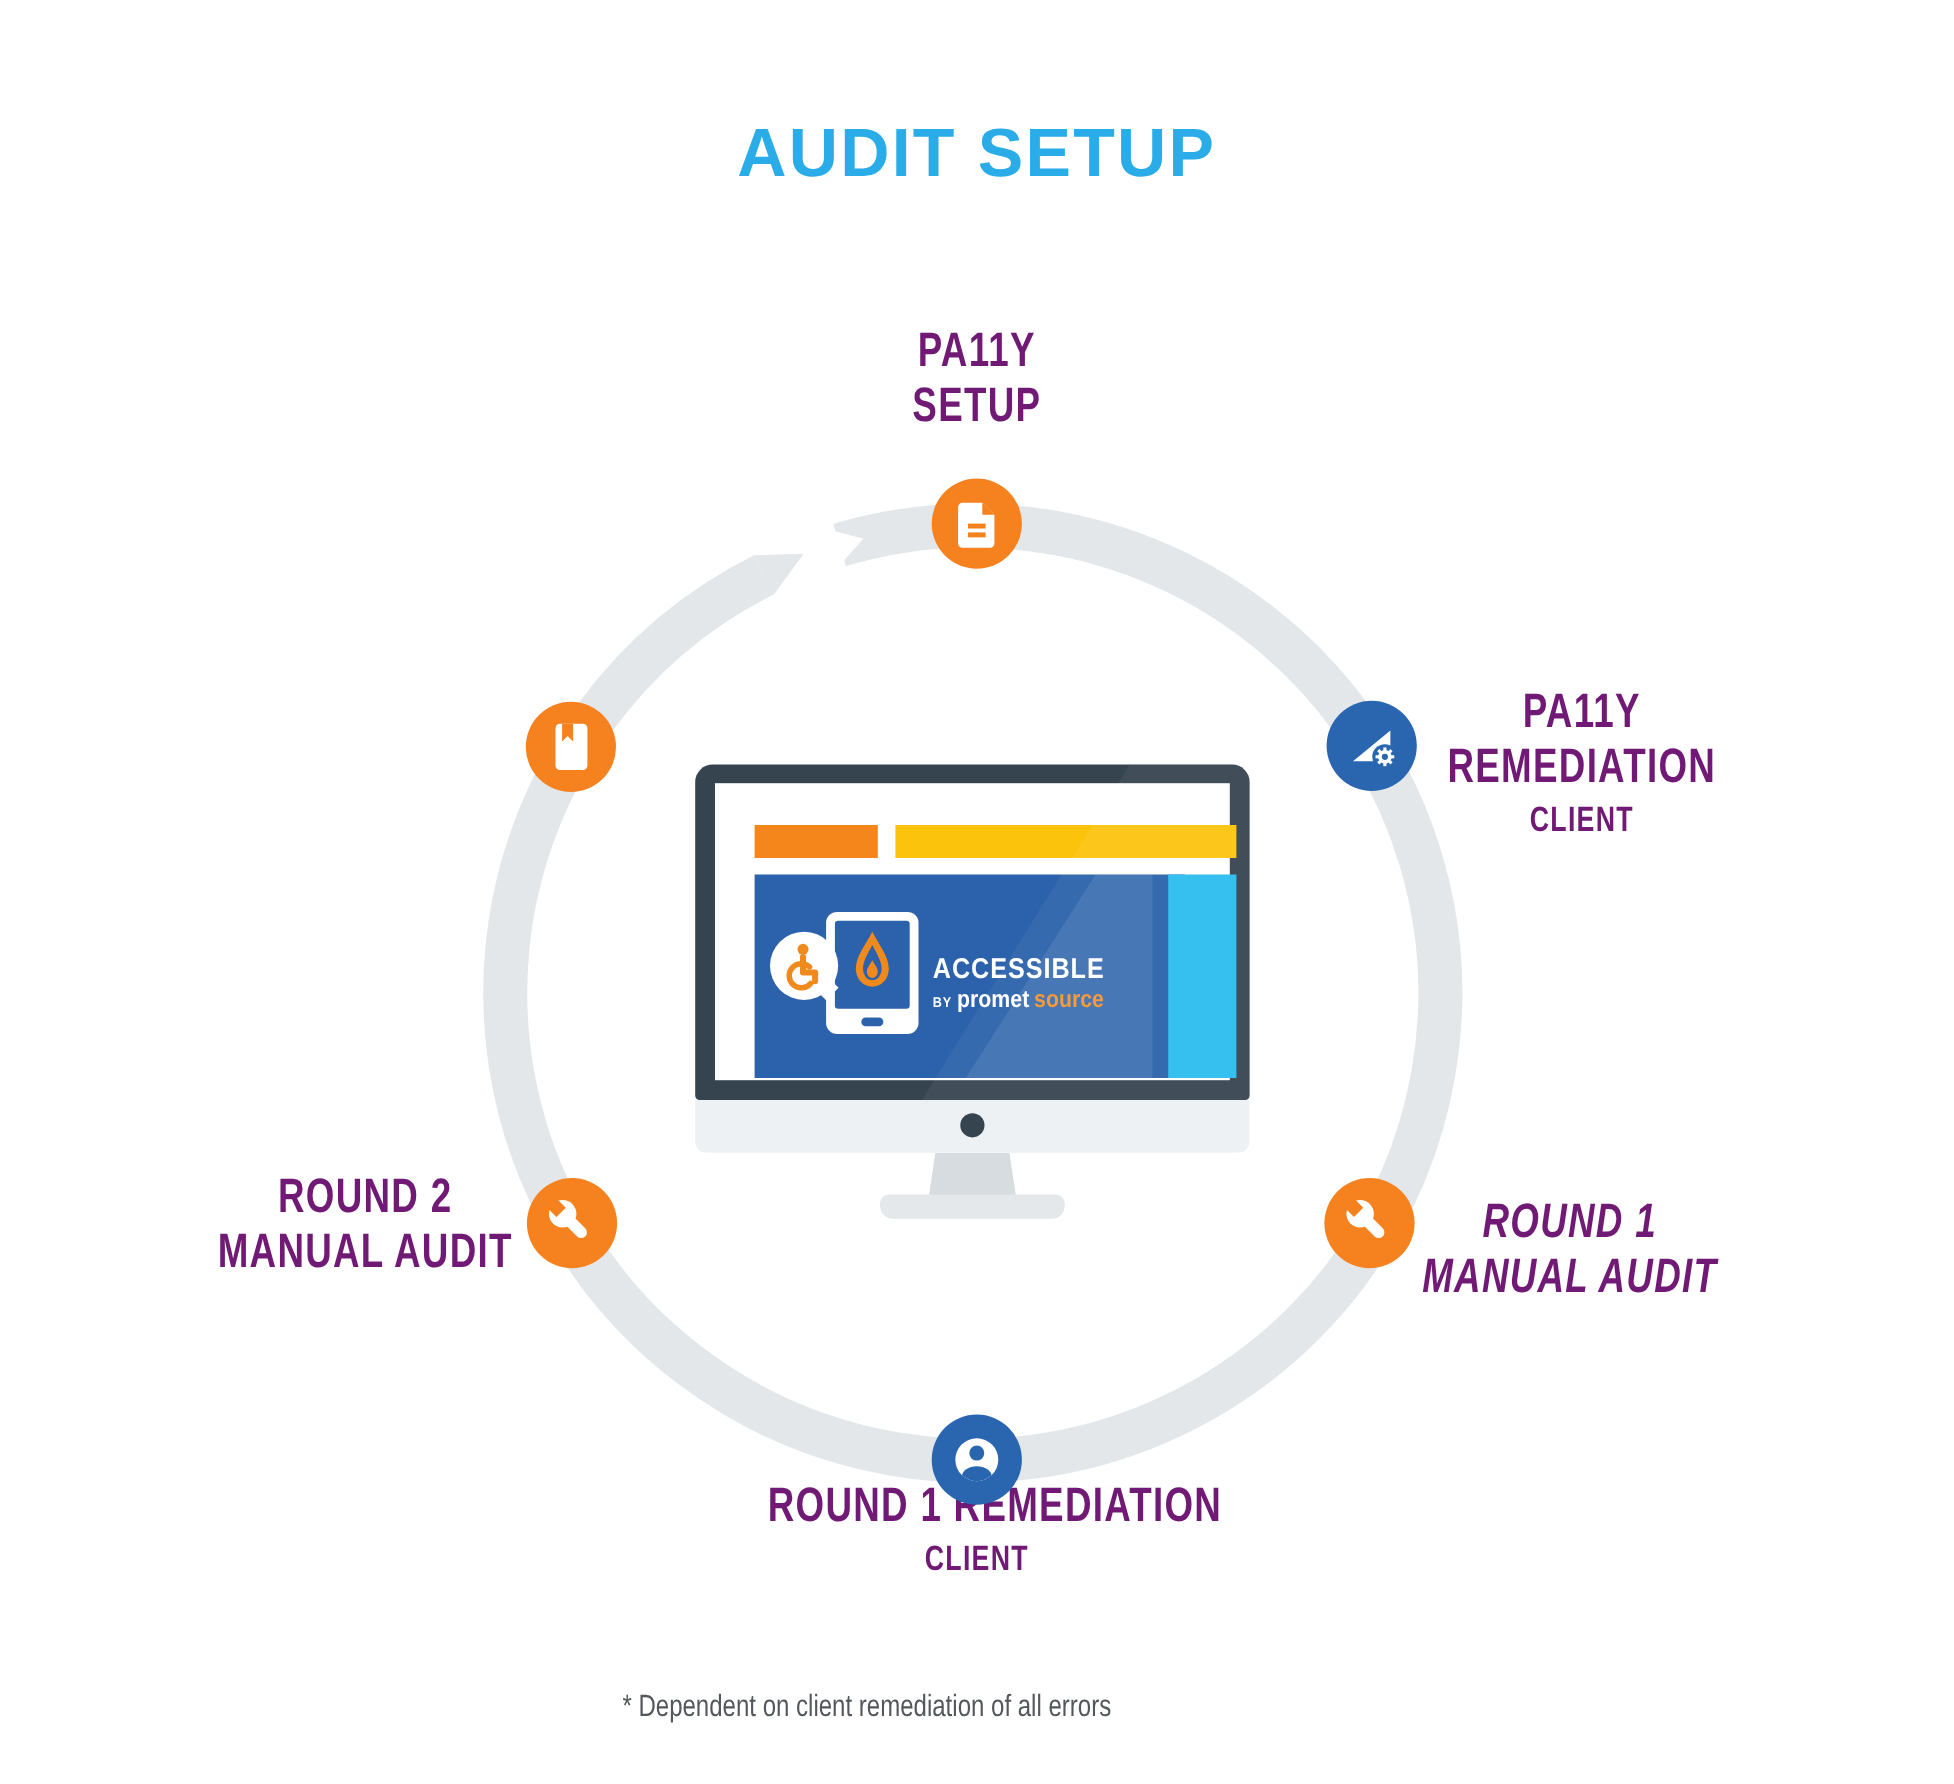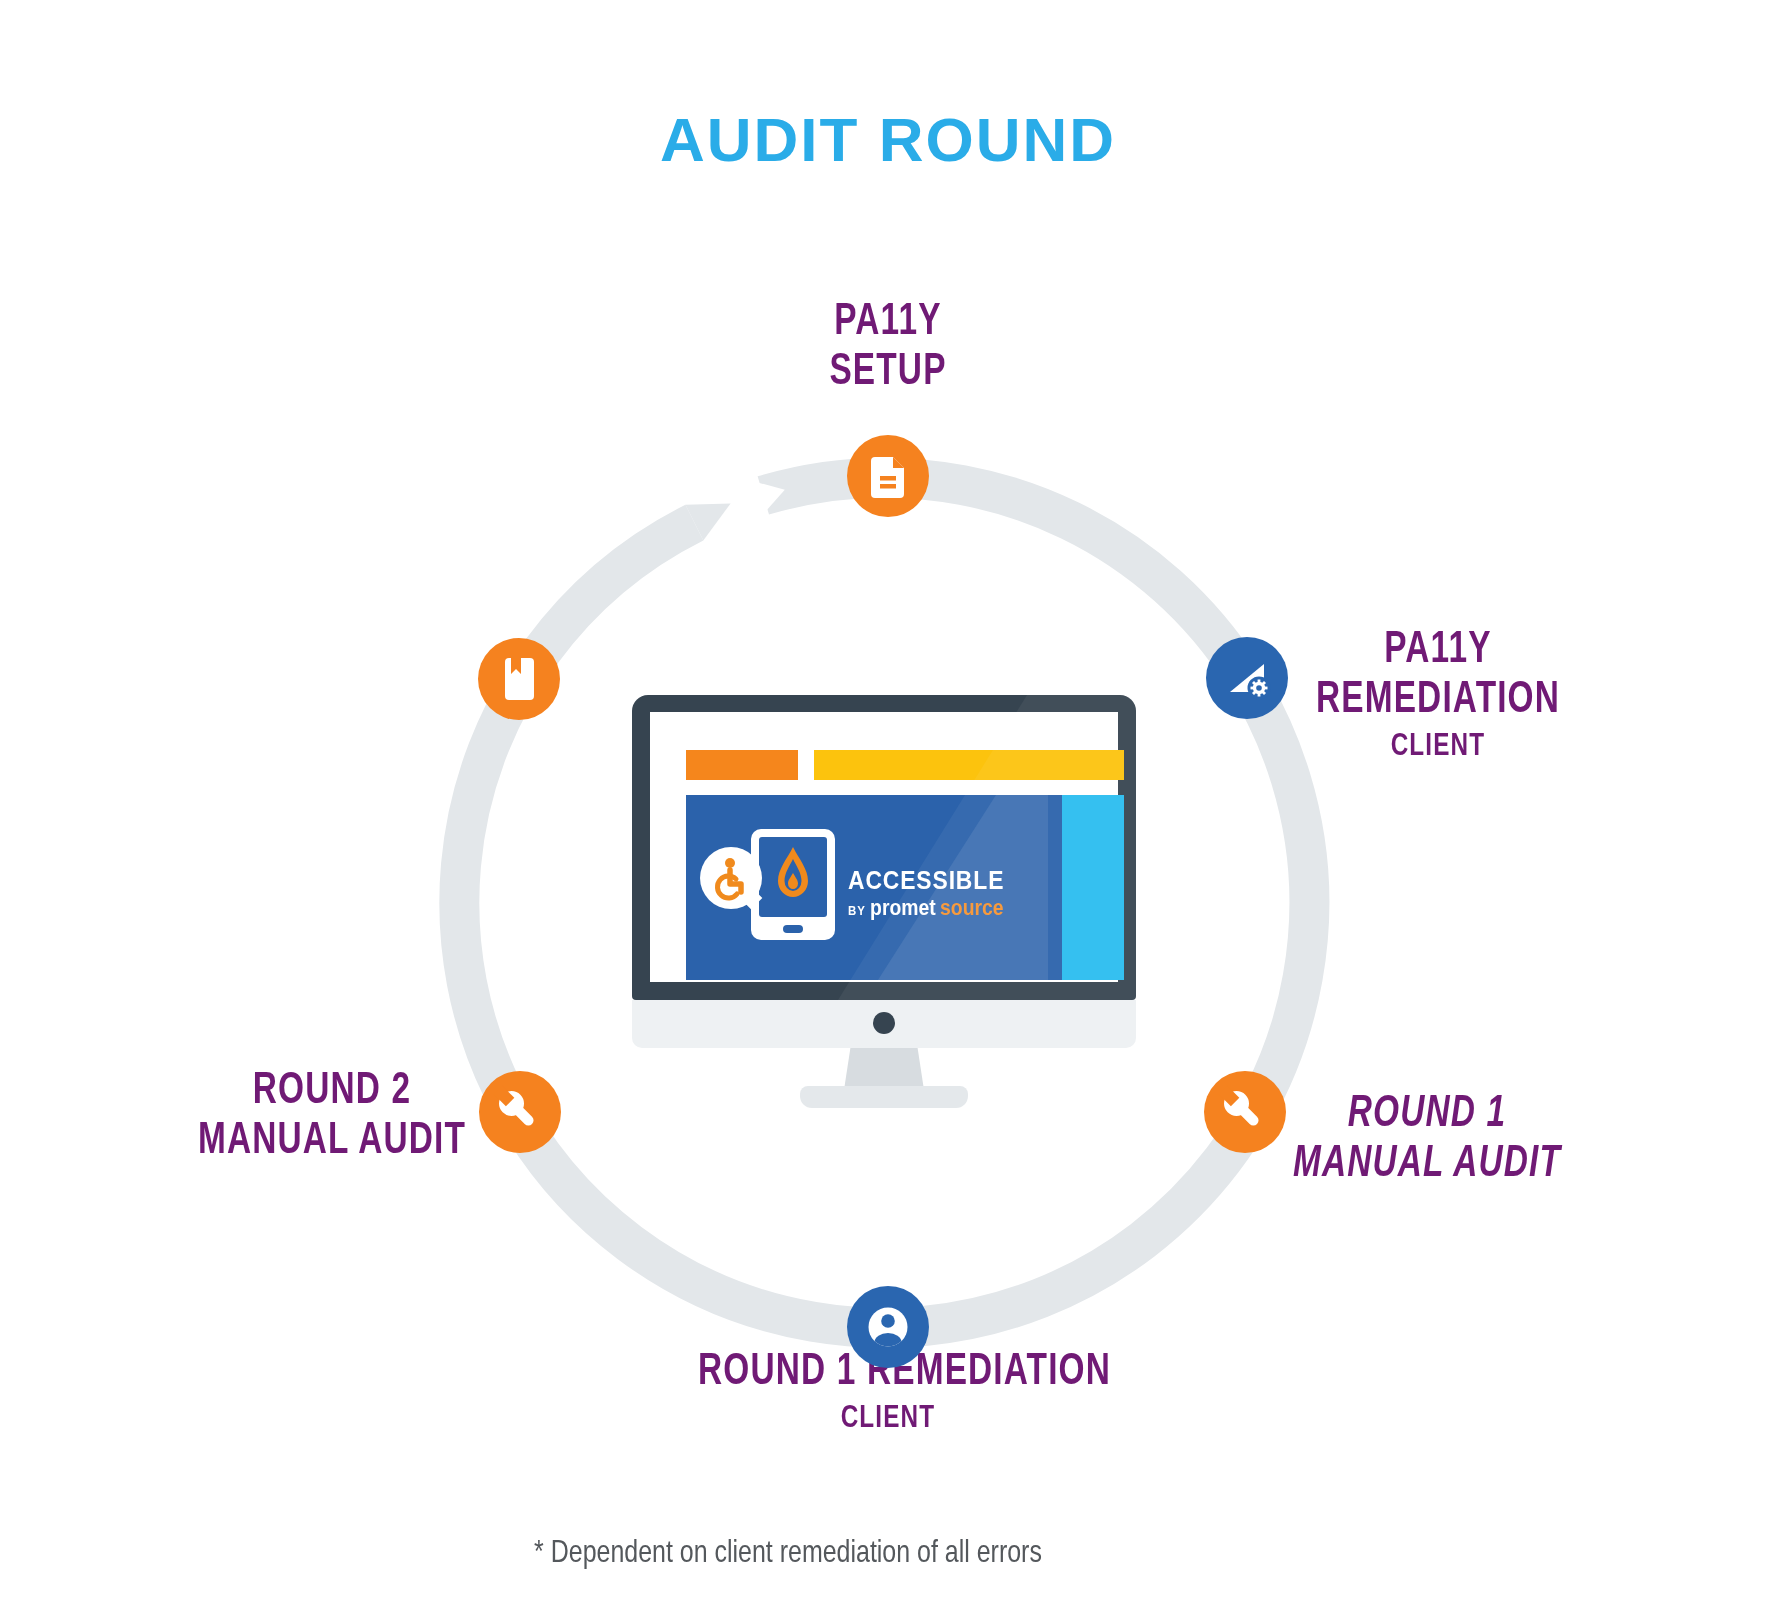--- a/index.html
+++ b/index.html
@@ -59,29 +59,29 @@
   .logo-by{color:#fff;font-size:13px;font-weight:bold;letter-spacing:1px;}
   .logo-promet{color:#fff;font-size:22px;font-weight:bold;}
   .logo-source{color:#F68B1F;font-size:22px;font-weight:bold;}
   .chin{position:absolute;left:0;top:305px;width:504px;height:48px;background:#EEF1F3;border-radius:0 0 10px 10px;}
   .cam-dot{position:absolute;left:241px;top:12px;width:22px;height:22px;border-radius:50%;background:#364450;}
   .neck{position:absolute;left:212px;top:353px;width:80px;height:42px;background:#D7DCE0;
     clip-path:polygon(8% 0,92% 0,100% 100%,0 100%);}
   .base{position:absolute;left:168px;top:391px;width:168px;height:22px;background:#E4E8EB;border-radius:8px 8px 12px 12px;}
   
   .footnote{position:absolute;left:338px;top:1534px;width:900px;text-align:center;
-    color:#54585C;font-size:32px;line-height:34px;}
+    color:#54585C;font-size:28px;line-height:34px;}
   .footnote .cond78{display:block;transform:scaleX(.78);transform-origin:50% 50%;}
 </style>
 </head>
 <body>
 
 <div class="stage">
 
-  <div class="title">AUDIT ROUND</div>
+  <div class="title">AUDIT SETUP</div>
 
   <svg class="ring-svg" width="1776" height="1622" viewBox="0 0 1776 1622">
     <path d="M 763.3 495.4 A 425 425 0 1 1 694.4 522.6" fill="none" stroke="#E3E7EA" stroke-width="40"></path>
     <polygon points="685.4,504.8 703.3,540.6 730.6,503.4" fill="#E3E7EA"></polygon>
     <polygon points="741.8,478.2 756.4,521.8 784.8,489.7" fill="#ffffff"></polygon>
   </svg>
 
   <div class="badge orange" style="left:847px;top:435px;">
     <svg width="82" height="82" viewBox="0 0 82 82">
       <path d="M28 22 h18 l11 11 v26 a4 4 0 0 1 -4 4 h-25 a4 4 0 0 1 -4 -4 v-33 a4 4 0 0 1 4 -4 z" fill="#fff"></path>

